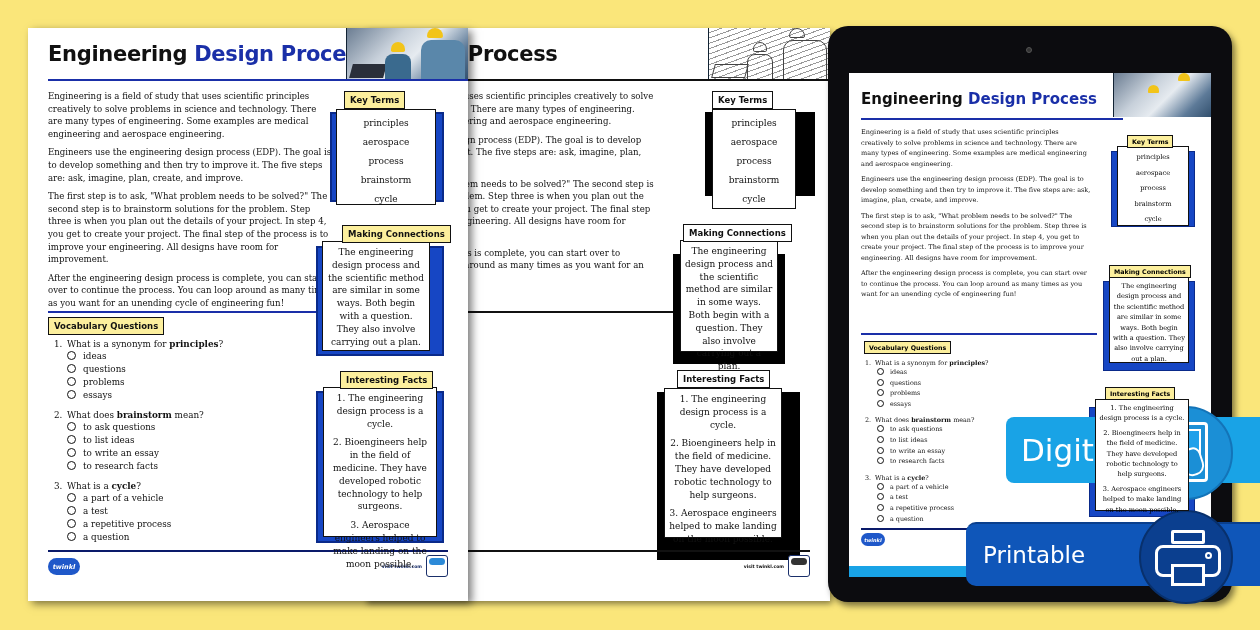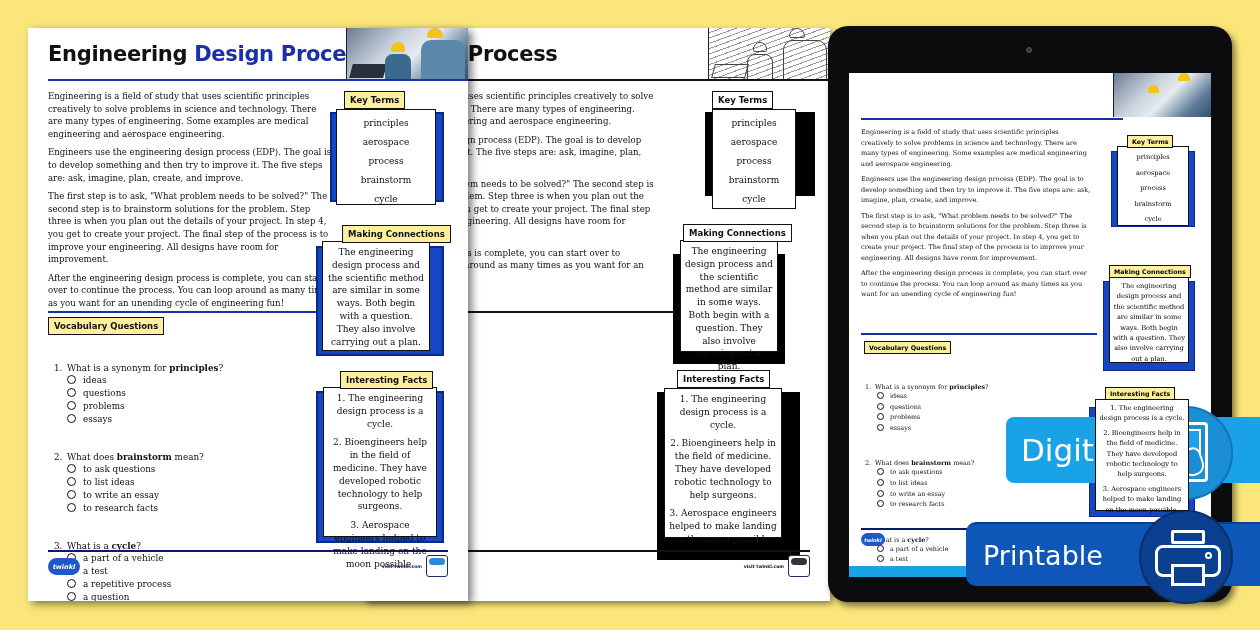--- a/index.html
+++ b/index.html
@@ -67,21 +67,21 @@
   }
   .box-inner p { margin-bottom: 6px; }
   .kt-item { display: block; height: 19px; line-height: 19px; }
 
   .vocab-tab { position: absolute; left: 20px; top: 289px; }
   .questions {
     position: absolute; left: 26px; top: 310px; width: 280px;
     font-family: "DejaVu Serif", serif; font-size: 8.8px; color: #111;
   }
   .q { margin-bottom: 6px; }
-  .q-stem { line-height: 13px; margin-top: 24px; }
+  .q-stem { line-height: 13px; }
   .q-stem .num { display: inline-block; width: 13px; }
   .opt { display: flex; height: 13px; margin-left: 13px; }
   .radio { width: 9px; height: 9px; border: 1.3px solid #111; border-radius: 50%; margin-right: 7px; flex: 0 0 9px; }
 
   .footer-rule { position: absolute; left: 20px; right: 20px; top: 522px; height: 2px; background: #0a1a6a; }
   .sheet-back .footer-rule { background: #111; left: 0; }
   .twinkl-logo {
     position: absolute; left: 20px; top: 530px; width: 32px; height: 17px;
     background: #1f58c9; border-radius: 10px; color: #fff;
     font-family: "DejaVu Sans", sans-serif; font-weight: bold; font-size: 6.5px;
@@ -142,21 +142,21 @@
   }
   .tablet-icon { position: absolute; left: 25px; top: 14px; width: 42px; height: 60px; border: 3px solid #fff; border-radius: 4px; background: #1b8fd6; }
   .tablet-icon .scr-area { position: absolute; left: 4px; top: 4px; right: 4px; bottom: 12px; background: #1fa0ea; border: 2px solid #fff; }
   .tablet-icon .btn { position: absolute; left: 15px; bottom: 3px; width: 5px; height: 5px; border-radius: 50%; background: #fff; }
   .hand-icon { position: absolute; left: 40px; top: 40px; width: 22px; height: 28px; border: 2.5px solid #fff; border-radius: 8px 8px 10px 10px; background: #1b8fd6; transform: rotate(-18deg); }
   .pill-printable {
     position: absolute; left: 966px; top: 522px; width: 294px; height: 64px;
     background: #0f56b9; border-radius: 10px 0 0 10px;
     display: flex; align-items: center; border-top: 2px solid #0a3f8d;
   }
-  .pill-printable .label { color: #fff; font-family: "DejaVu Sans", sans-serif; font-size: 27px; margin-left: 17px; }
+  .pill-printable .label { color: #fff; font-family: "DejaVu Sans", sans-serif; font-size: 23px; margin-left: 17px; }
   .printable-circle {
     position: absolute; left: 1139px; top: 510px; width: 94px; height: 94px;
     border-radius: 50%; background: #0b3f8f; border: 2px solid #08306c;
   }
   .printer-top { position: absolute; left: 30px; top: 18px; width: 34px; height: 14px; border: 3px solid #fff; border-radius: 2px; }
   .printer-body { position: absolute; left: 14px; top: 33px; width: 66px; height: 32px; border: 3px solid #fff; border-radius: 8px; }
   .printer-dot { position: absolute; left: 64px; top: 40px; width: 7px; height: 7px; border-radius: 50%; border: 2px solid #fff; }
   .printer-tray { position: absolute; left: 30px; top: 52px; width: 34px; height: 22px; border: 3px solid #fff; background: #0b3f8f; }
 </style>
 </head>
@@ -320,20 +320,24 @@
 
   <div class="footer-rule"></div>
   <div class="twinkl-logo">twinkl</div>
   <div class="visit-text">visit twinkl.com</div>
   <div class="badge"></div>
 </div>
 
 <div class="tablet">
   <div class="camera"></div>
   <div class="screen">
+    <div class="scr scr-title">
+      <span>Engineering</span>
+      <span class="blue">Design Process</span>
+    </div>
     <div class="scr-img">
         <div class="h1"></div>
         <div class="h2"></div>
       </div>
     <div class="scr-rule"></div>
     <div class="scr scr-intro">
       <p>Engineering is a field of study that uses scientific principles creatively to solve problems in science and technology. There are many types of engineering. Some examples are medical engineering and aerospace engineering.</p>
       <p>Engineers use the engineering design process (EDP). The goal is to develop something and then try to improve it. The five steps are: ask, imagine, plan, create, and improve.</p>
       <p>The first step is to ask, "What problem needs to be solved?" The second step is to brainstorm solutions for the problem. Step three is when you plan out the details of your project. In step 4, you get to create your project. The final step of the process is to improve your engineering. All designs have room for improvement.</p>
       <p>After the engineering design process is complete, you can start over to continue the process. You can loop around as many times as you want for an unending cycle of engineering fun!</p>

